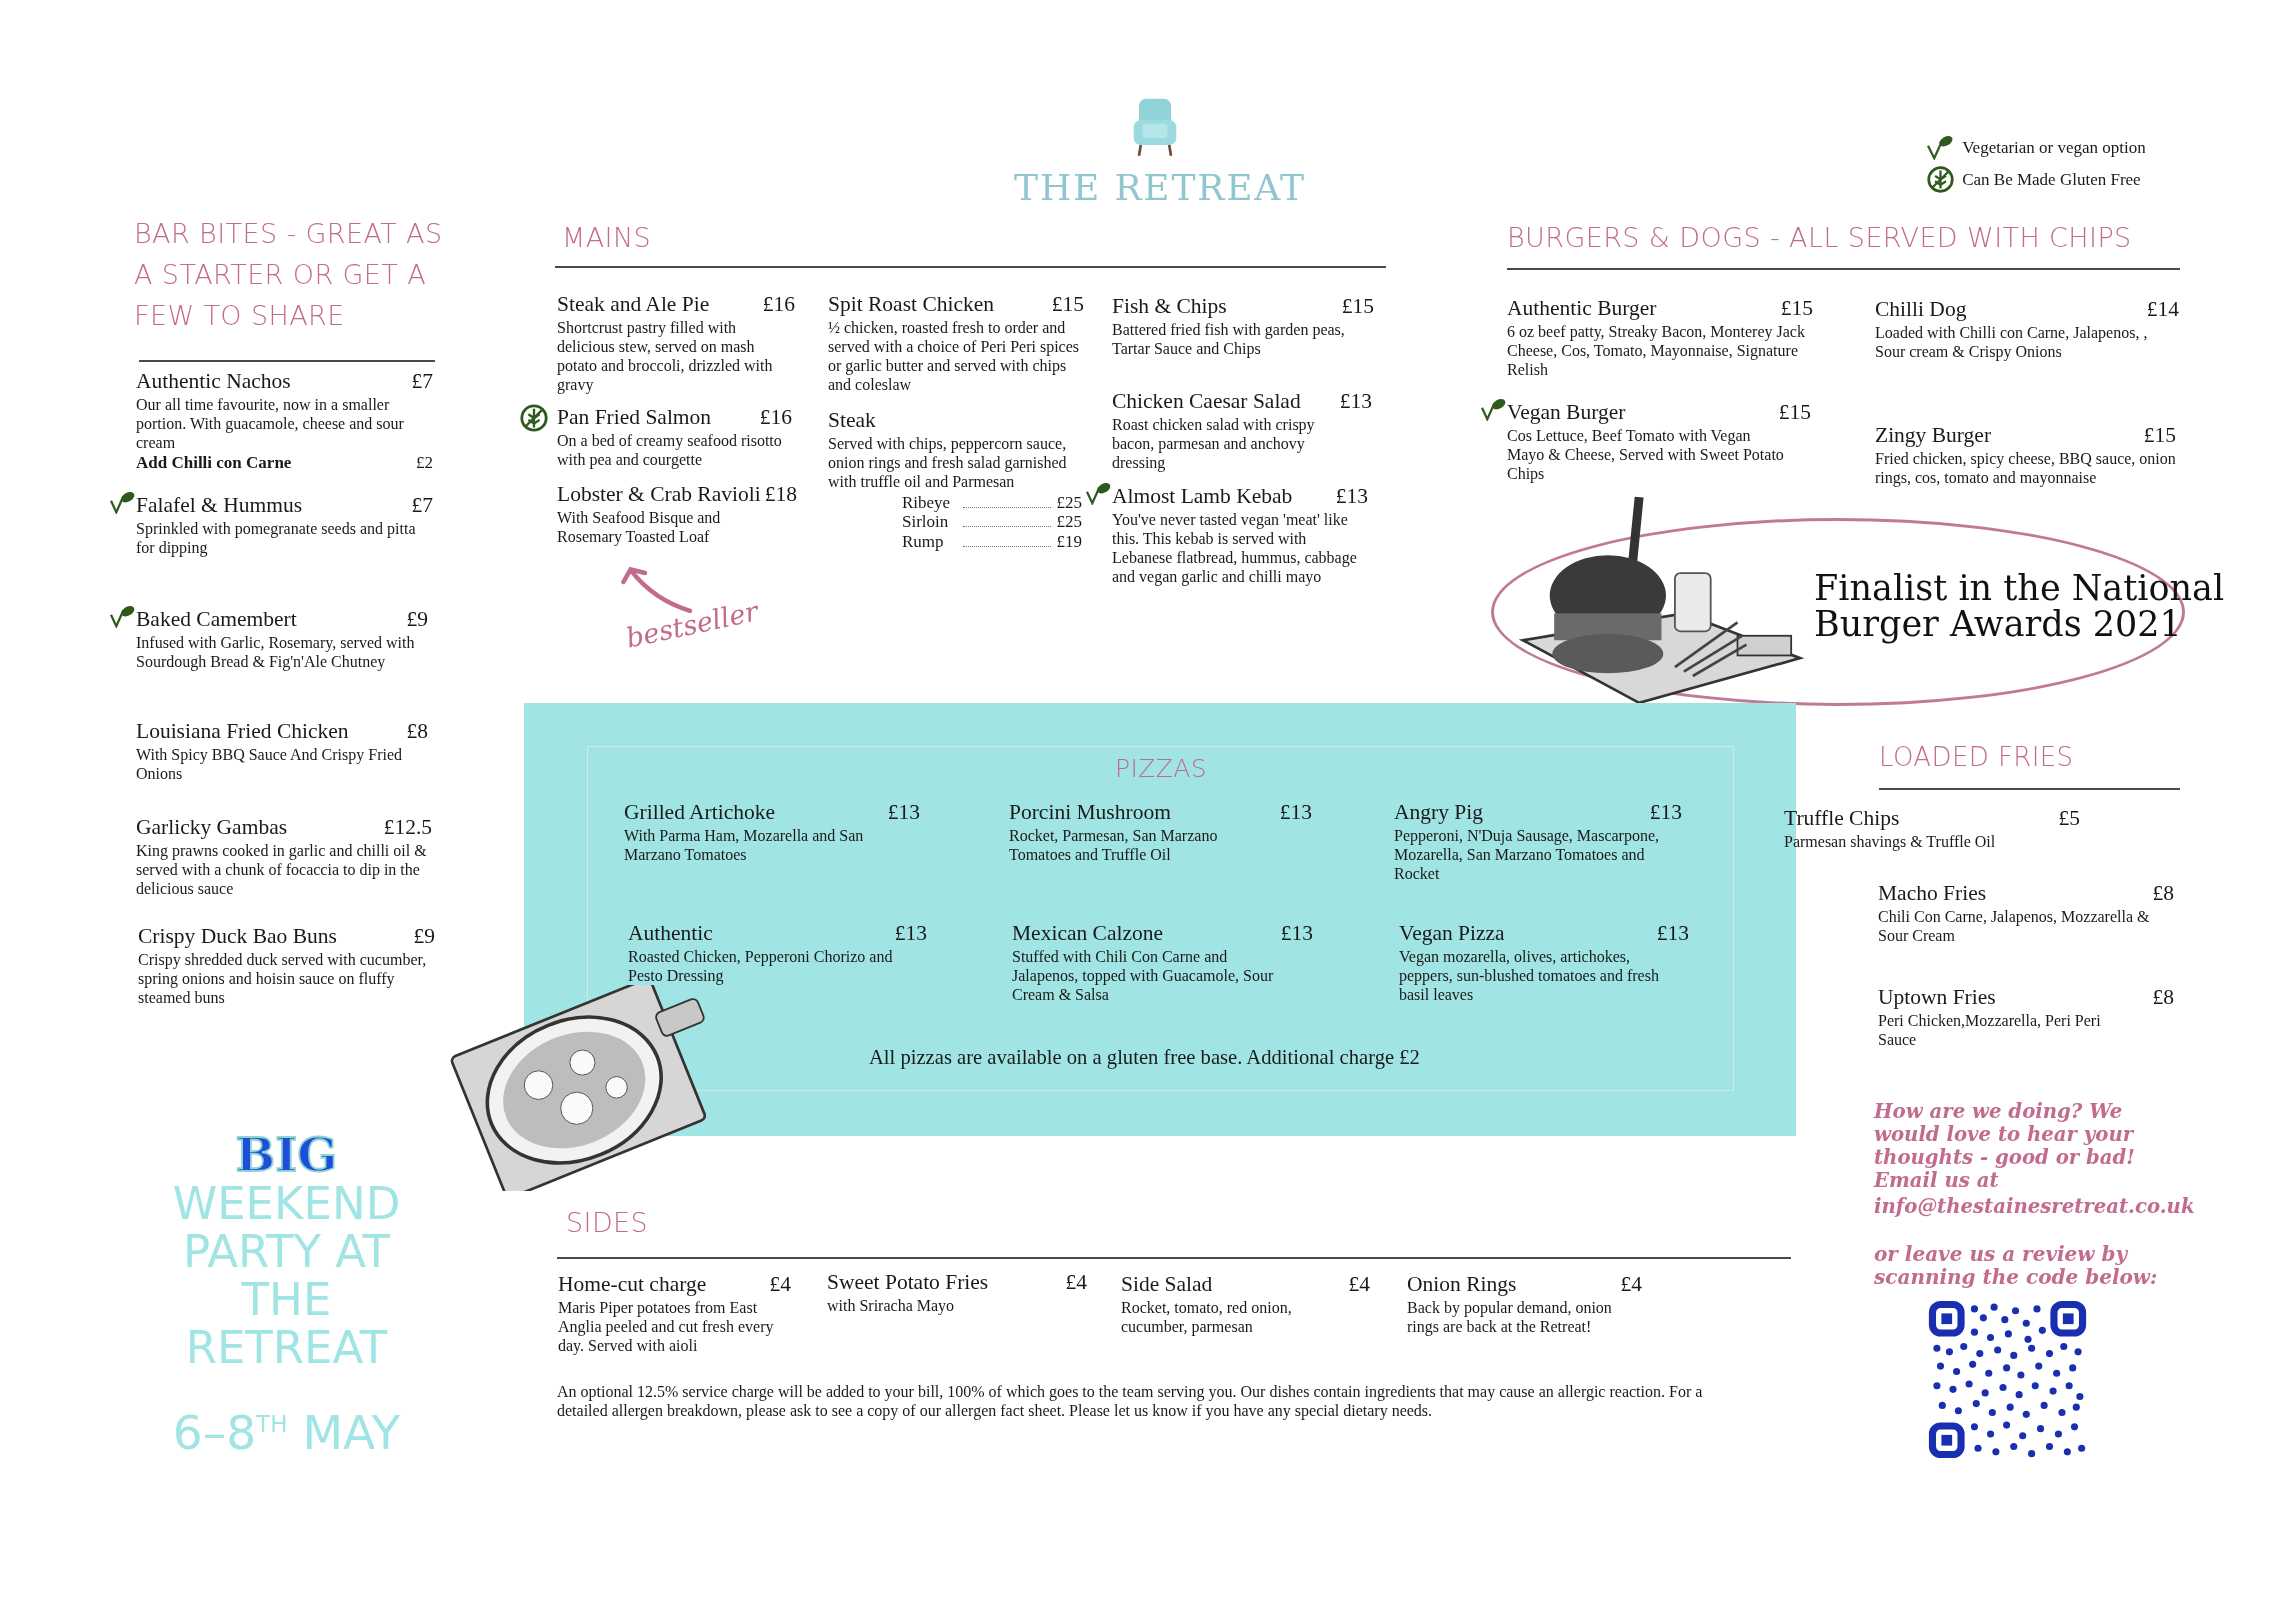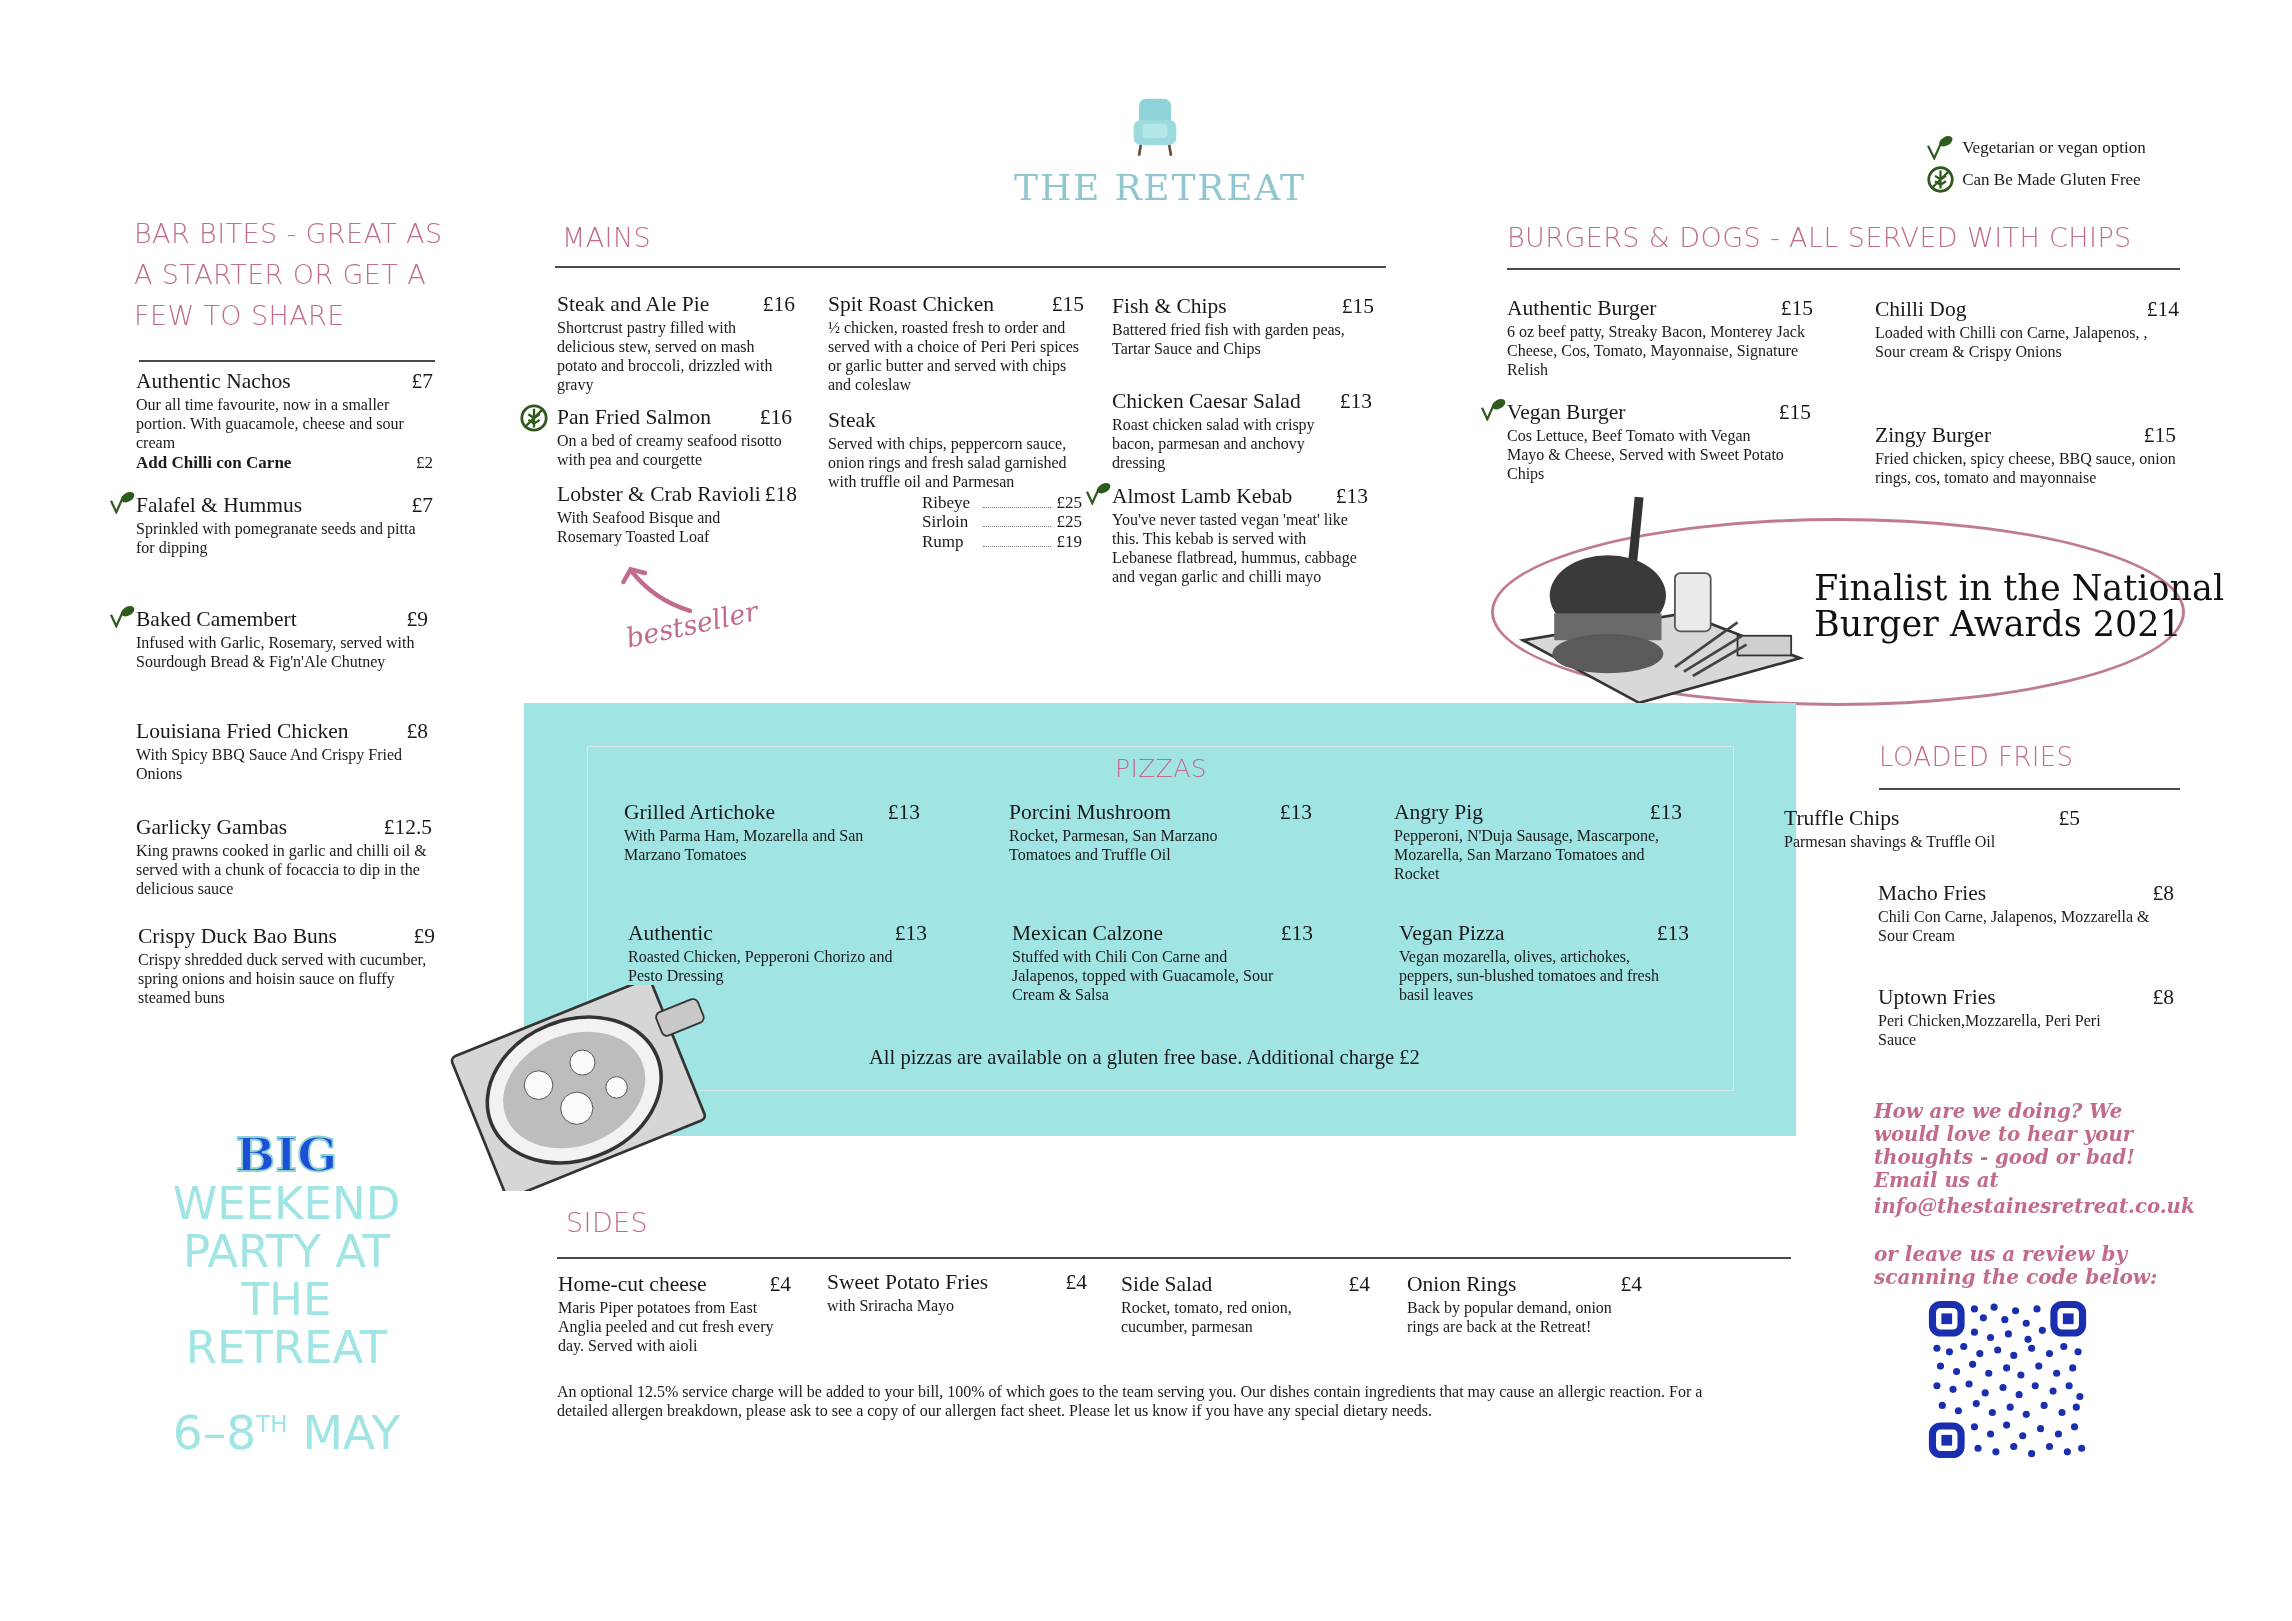--- a/index.html
+++ b/index.html
@@ -9,21 +9,21 @@
   .rule{position:absolute;height:1.8px;background:#4a4a4a;}
   .item{position:absolute;}
   .item .row{display:flex;justify-content:space-between;align-items:baseline;}
   .item .name{font-family:"Liberation Serif","DejaVu Serif",serif;font-size:21.5px;line-height:25px;}
   .item .price{font-family:"Liberation Serif","DejaVu Serif",serif;font-size:21.5px;line-height:25px;}
   .item .desc{font-family:"Liberation Serif","DejaVu Serif",serif;font-size:16px;line-height:19px;margin-top:0.9px;}
   .addon{display:flex;justify-content:space-between;font-family:"Liberation Serif",serif;font-weight:bold;font-size:17px;line-height:21.5px;}
   .addon .p{font-weight:normal;}
   .veg{position:absolute;left:-27px;top:-1.8px;width:27px;height:23px;}
   .gf{position:absolute;left:-38px;top:-1.8px;width:30px;height:30px;}
-  .steak-cuts{margin-left:94px;margin-top:1.8px;font-family:"Liberation Serif",serif;font-size:17px;line-height:19.7px;}
+  .steak-cuts{margin-left:74px;margin-top:1.8px;font-family:"Liberation Serif",serif;font-size:17px;line-height:19.7px;}
   .steak-cuts .cut{display:flex;align-items:baseline;}
   .steak-cuts .cut .n{width:61px;}
   .steak-cuts .cut .dots{flex:1;border-bottom:0.9px dotted #777;margin:0 5.4px 3.6px 0;}
   .teal{position:absolute;left:524px;top:703px;width:1272px;height:433px;background:#a1e4e4;}
   .teal-inner{position:absolute;left:587px;top:746px;width:1145px;height:343px;border:1.8px solid #d9e6e6;}
   .script{font-family:"DejaVu Serif","Liberation Serif",serif;font-style:italic;color:#c26b8e;}
   .party{position:absolute;left:143px;width:287px;text-align:center;font-family:"DejaVu Sans","Liberation Sans",sans-serif;color:#a1e4e4;font-weight:bold;}
 </style>
 </head>
 <body>
@@ -456,21 +456,21 @@
         <circle cx="172" cy="166" r="4"></circle>
     </g>
   </svg>
 </div>
 
 <div class="abs heading" style="left:566px;top:1207px;font-size:27px;">SIDES</div>
 <div class="rule" style="left:557px;top:1257px;width:1234px;"></div>
 
 <div class="item" style="left:558px;top:1272px;width:233px;">
   <div class="row">
-      <span class="name">Home-cut cheese</span>
+      <span class="name">Home-cut charge</span>
       <span class="price">£4</span>
     </div>
   <div class="desc">Maris Piper potatoes from East Anglia peeled and cut fresh every day. Served with aioli</div>
 </div>
 <div class="item" style="left:827px;top:1270px;width:260px;">
   <div class="row">
       <span class="name">Sweet Potato Fries</span>
       <span class="price">£4</span>
     </div>
   <div class="desc">with Sriracha Mayo</div>

